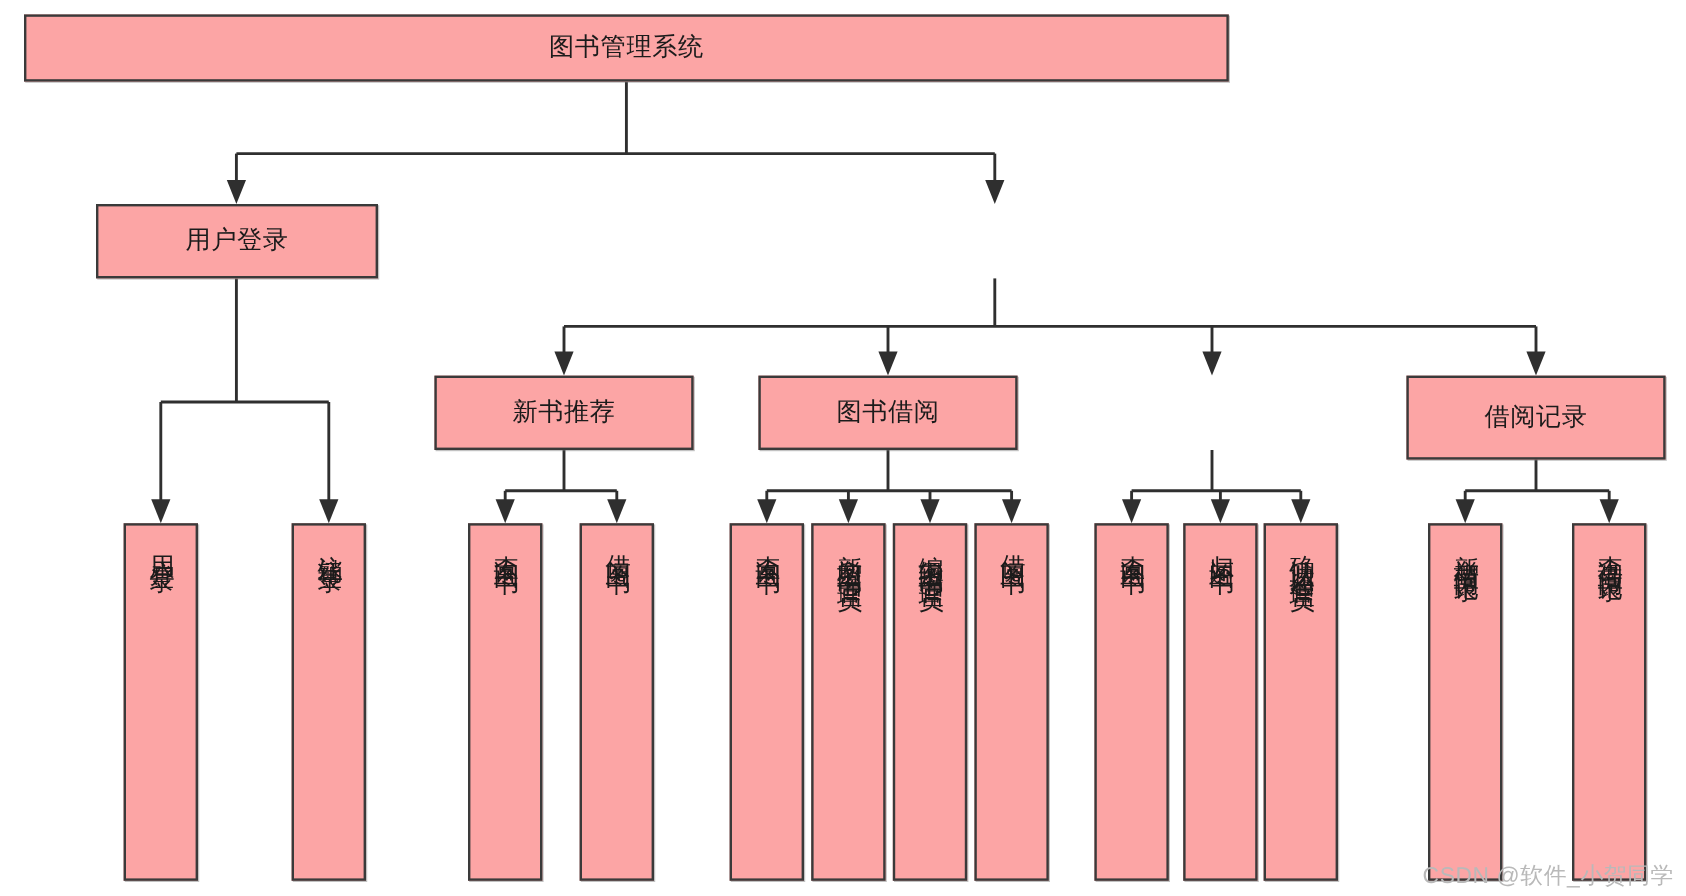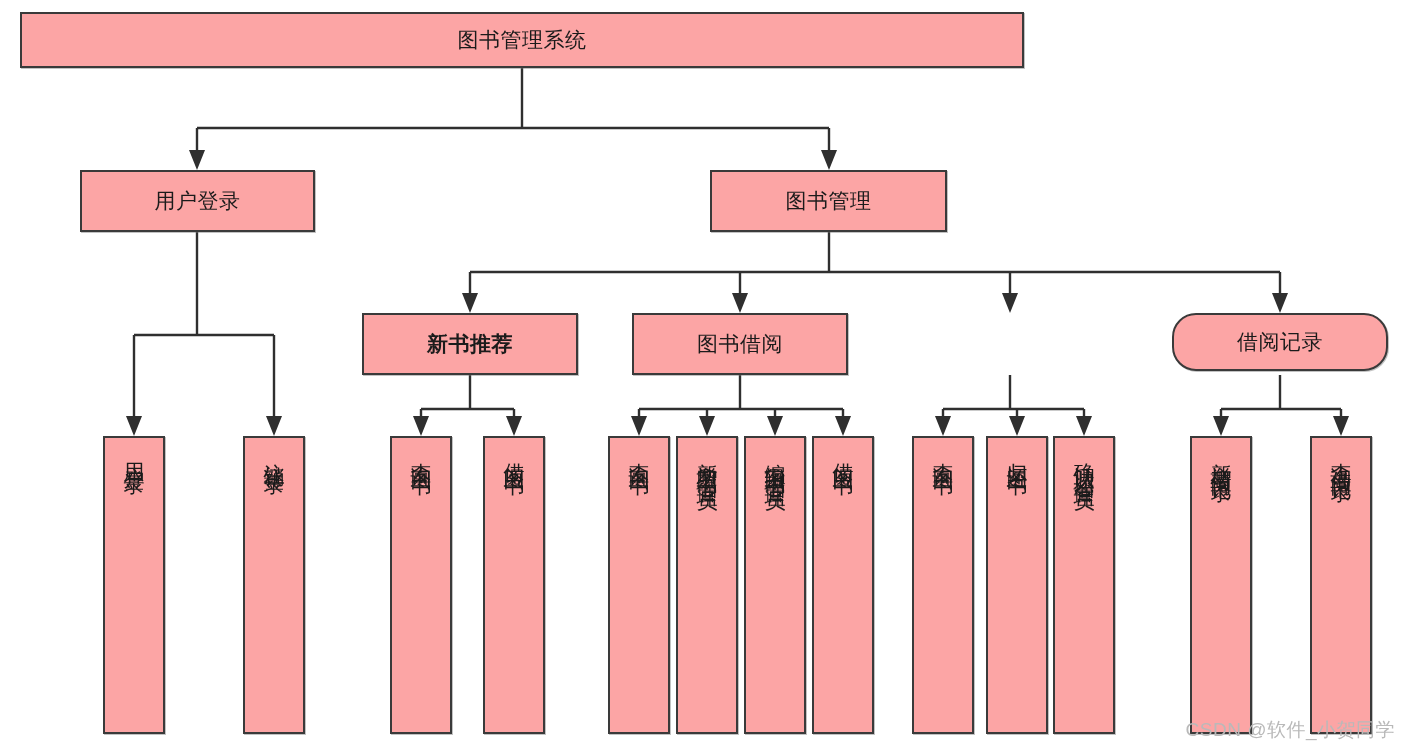--- a/index.html
+++ b/index.html
@@ -155,31 +155,28 @@
     </g>
   </svg>
 
   <div class="node h" id="n-root" style="left: 20px; top: 12px; width: 1004px; height: 56px;">
     <span class="label">图书管理系统</span>
   </div>
 
   <div class="node h" id="n-l2-0" style="left: 80px; top: 170px; width: 235px; height: 62px;">
     <span class="label">用户登录</span>
   </div>
-  <div class="node h" id="n-l2-1" style="left: 710px; top: 170px; width: 237px; height: 62px;">
-    <span class="label">图书管理</span>
-  </div>
-
-  <div class="node h" id="n-l3-0" style="left: 362px; top: 313px; width: 216px; height: 62px; font-weight: bold;">
+
+  <div class="node h" id="n-l3-0" style="left: 362px; top: 313px; width: 216px; height: 62px;">
     <span class="label">新书推荐</span>
   </div>
   <div class="node h" id="n-l3-1" style="left: 632px; top: 313px; width: 216px; height: 62px;">
     <span class="label">图书借阅</span>
   </div>
-  <div class="node h" id="n-l3-3" style="left: 1172px; top: 313px; width: 216px; height: 58px; border-radius: 24px;">
+  <div class="node h" id="n-l3-3" style="left: 1172px; top: 313px; width: 216px; height: 70px;">
     <span class="label">借阅记录</span>
   </div>
 
   <div class="node v" id="n-leaf-0" style="left: 103px; top: 436px; width: 62px; height: 298px;">
     <span class="label">用户登录</span>
   </div>
   <div class="node v" id="n-leaf-1" style="left: 243px; top: 436px; width: 62px; height: 298px;">
     <span class="label">注销登录</span>
   </div>
   <div class="node v" id="n-leaf-2" style="left: 390px; top: 436px; width: 62px; height: 298px;">

